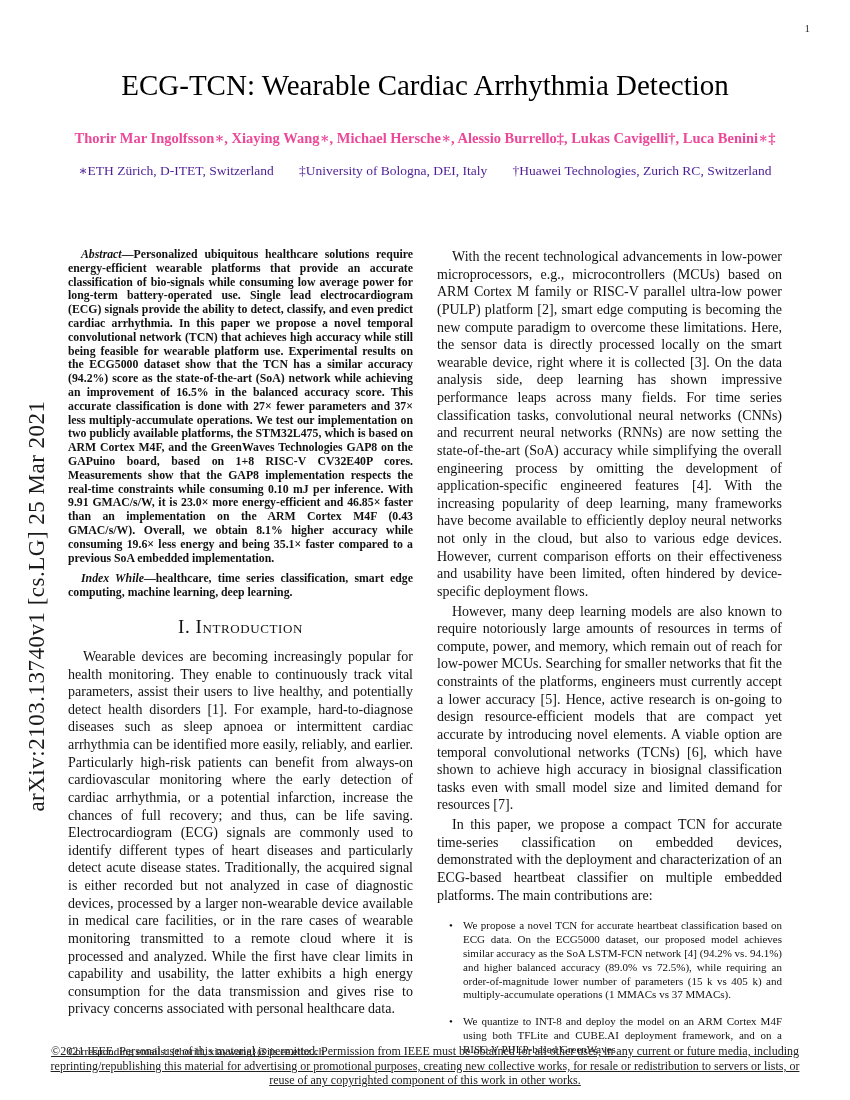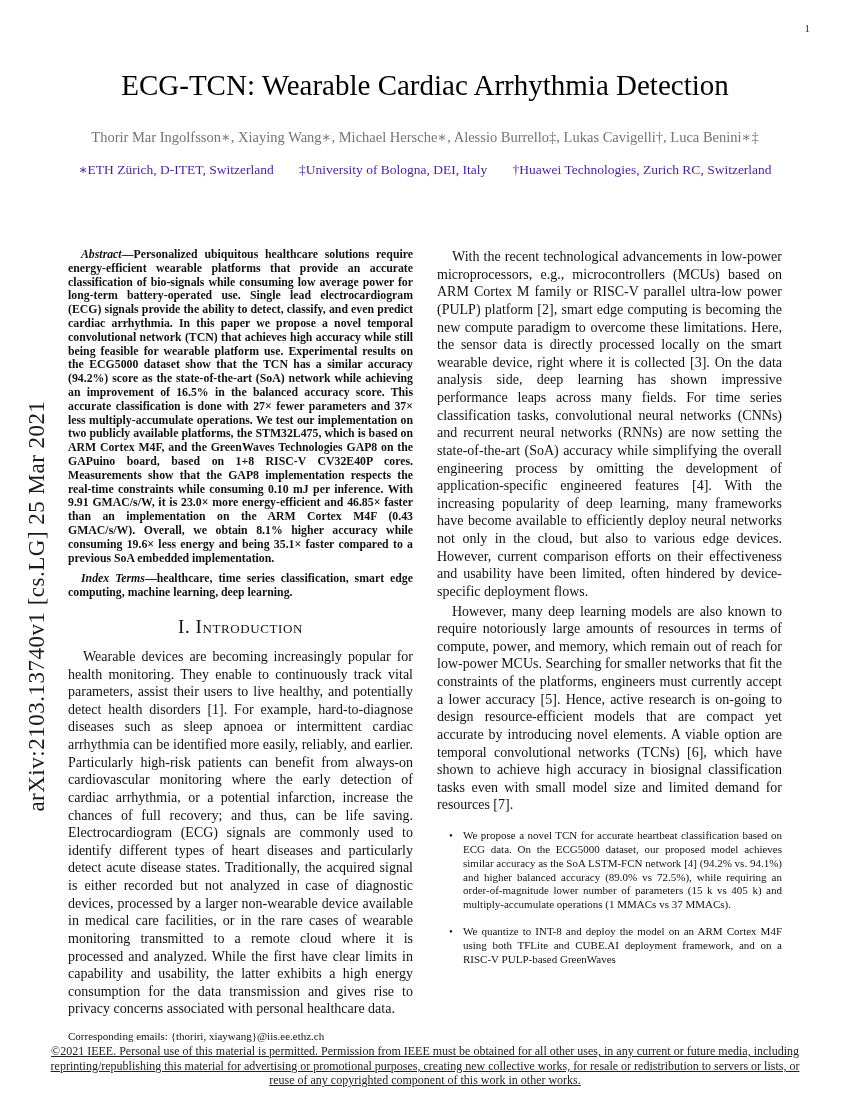--- a/index.html
+++ b/index.html
@@ -40,21 +40,22 @@
   }
   .paper-title {
     font-size: 29px;
     font-weight: normal;
     line-height: 1.32;
     color: #000;
   }
   .authors {
     margin-top: 25px;
     font-size: 14.5px;
-    color: #737373;
+    color: #ec4899;
+    font-weight: bold;
   }
   .affiliations {
     margin-top: 15px;
     font-size: 13.5px;
     color: #4c1d95;
   }
   .affiliations span { margin: 0 11px; }
   .columns {
     position: absolute;
     top: 248px;
@@ -144,32 +145,33 @@
       <span>‡University of Bologna, DEI, Italy</span>
       <span>†Huawei Technologies, Zurich RC, Switzerland</span>
     </div>
   </div>
 
   <div class="columns">
 
     <div class="col">
       <p class="abstract"><span class="lead-italic">Abstract</span><span>—Personalized ubiquitous healthcare solutions require energy-efficient wearable platforms that provide an accurate classification of bio-signals while consuming low average power for long-term battery-operated use. Single lead electrocardiogram (ECG) signals provide the ability to detect, classify, and even predict cardiac arrhythmia. In this paper we propose a novel temporal convolutional network (TCN) that achieves high accuracy while still being feasible for wearable platform use. Experimental results on the ECG5000 dataset show that the TCN has a similar accuracy (94.2%) score as the state-of-the-art (SoA) network while achieving an improvement of 16.5% in the balanced accuracy score. This accurate classification is done with 27× fewer parameters and 37× less multiply-accumulate operations. We test our implementation on two publicly available platforms, the STM32L475, which is based on ARM Cortex M4F, and the GreenWaves Technologies GAP8 on the GAPuino board, based on 1+8 RISC-V CV32E40P cores. Measurements show that the GAP8 implementation respects the real-time constraints while consuming 0.10 mJ per inference. With 9.91 GMAC/s/W, it is 23.0× more energy-efficient and 46.85× faster than an implementation on the ARM Cortex M4F (0.43 GMAC/s/W). Overall, we obtain 8.1% higher accuracy while consuming 19.6× less energy and being 35.1× faster compared to a previous SoA embedded implementation.</span></p>
 
-      <p class="index-terms"><span class="lead-italic">Index Terms</span><span>—healthcare, time series classification, smart edge computing, machine learning, deep learning.</span></p>
+      <p class="index-terms"><span class="lead-italic">Index While</span><span>—healthcare, time series classification, smart edge computing, machine learning, deep learning.</span></p>
 
       <h2 class="section-heading">I. Introduction</h2>
 
       <p class="body-par">Wearable devices are becoming increasingly popular for health monitoring. They enable to continuously track vital parameters, assist their users to live healthy, and potentially detect health disorders [1]. For example, hard-to-diagnose diseases such as sleep apnoea or intermittent cardiac arrhythmia can be identified more easily, reliably, and earlier. Particularly high-risk patients can benefit from always-on cardiovascular monitoring where the early detection of cardiac arrhythmia, or a potential infarction, increase the chances of full recovery; and thus, can be life saving. Electrocardiogram (ECG) signals are commonly used to identify different types of heart diseases and particularly detect acute disease states. Traditionally, the acquired signal is either recorded but not analyzed in case of diagnostic devices, processed by a larger non-wearable device available in medical care facilities, or in the rare cases of wearable monitoring transmitted to a remote cloud where it is processed and analyzed. While the first have clear limits in capability and usability, the latter exhibits a high energy consumption for the data transmission and gives rise to privacy concerns associated with personal healthcare data.</p>
 
       <div class="footnote">Corresponding emails: {thoriri, xiaywang}@iis.ee.ethz.ch</div>
     </div>
 
     <div class="col">
       <p class="body-par">With the recent technological advancements in low-power microprocessors, e.g., microcontrollers (MCUs) based on ARM Cortex M family or RISC-V parallel ultra-low power (PULP) platform [2], smart edge computing is becoming the new compute paradigm to overcome these limitations. Here, the sensor data is directly processed locally on the smart wearable device, right where it is collected [3]. On the data analysis side, deep learning has shown impressive performance leaps across many fields. For time series classification tasks, convolutional neural networks (CNNs) and recurrent neural networks (RNNs) are now setting the state-of-the-art (SoA) accuracy while simplifying the overall engineering process by omitting the development of application-specific engineered features [4]. With the increasing popularity of deep learning, many frameworks have become available to efficiently deploy neural networks not only in the cloud, but also to various edge devices. However, current comparison efforts on their effectiveness and usability have been limited, often hindered by device-specific deployment flows.</p>
       <p class="body-par">However, many deep learning models are also known to require notoriously large amounts of resources in terms of compute, power, and memory, which remain out of reach for low-power MCUs. Searching for smaller networks that fit the constraints of the platforms, engineers must currently accept a lower accuracy [5]. Hence, active research is on-going to design resource-efficient models that are compact yet accurate by introducing novel elements. A viable option are temporal convolutional networks (TCNs) [6], which have shown to achieve high accuracy in biosignal classification tasks even with small model size and limited demand for resources [7].</p>
+      <p class="body-par">In this paper, we propose a compact TCN for accurate time-series classification on embedded devices, demonstrated with the deployment and characterization of an ECG-based heartbeat classifier on multiple embedded platforms. The main contributions are:</p>
       <div class="bullet">We propose a novel TCN for accurate heartbeat classification based on ECG data. On the ECG5000 dataset, our proposed model achieves similar accuracy as the SoA LSTM-FCN network [4] (94.2% vs. 94.1%) and higher balanced accuracy (89.0% vs 72.5%), while requiring an order-of-magnitude lower number of parameters (15 k vs 405 k) and multiply-accumulate operations (1 MMACs vs 37 MMACs).</div>
       <div class="bullet">We quantize to INT-8 and deploy the model on an ARM Cortex M4F using both TFLite and CUBE.AI deployment framework, and on a RISC-V PULP-based GreenWaves</div>
     </div>
 
   </div>
 
   <div class="footer">©2021 IEEE. Personal use of this material is permitted. Permission from IEEE must be obtained for all other uses, in any current or future media, including reprinting/republishing this material for advertising or promotional purposes, creating new collective works, for resale or redistribution to servers or lists, or reuse of any copyrighted component of this work in other works.</div>
 
 </div>
 

